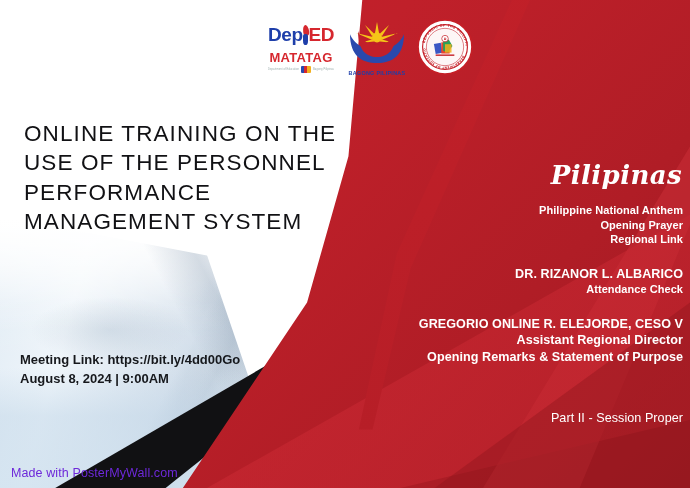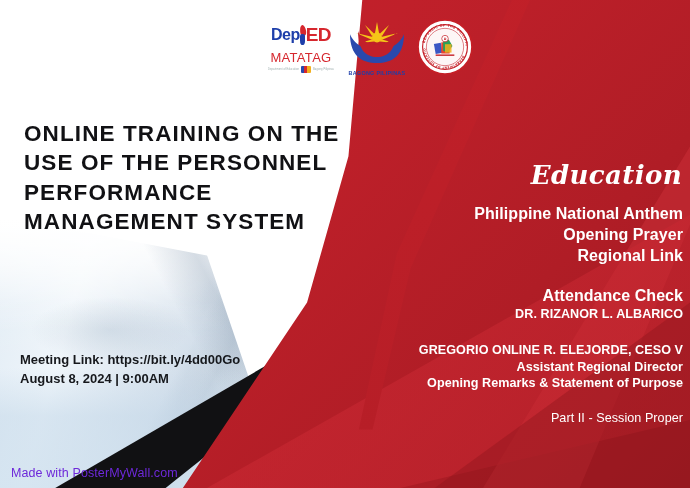--- a/index.html
+++ b/index.html
@@ -86,36 +86,36 @@
   
   .logo-row{
     position:absolute;left:265px;top:11px;width:212px;height:72px;
     display:flex;align-items:center;gap:7px;
   }
   .logo-box{position:relative;}
 
   
   .deped{width:72px;height:62px;display:flex;flex-direction:column;align-items:center;justify-content:center;}
   .deped-top{display:flex;align-items:center;justify-content:center;height:26px;}
-  .deped-dep{font-weight:bold;font-size:16px;color:#1e3faa;letter-spacing:-.5px;line-height:1;}
+  .deped-dep{font-weight:bold;font-size:19px;color:#1e3faa;letter-spacing:-.5px;line-height:1;}
   .deped-ed{font-weight:bold;font-size:19px;color:#d6272e;letter-spacing:-.5px;line-height:1;}
   .deped-flame{
     width:8px;height:20px;margin:0 -1px;position:relative;
   }
   .deped-flame i{
     position:absolute;left:1px;top:0;width:6px;height:11px;background:#d6272e;
     border-radius:50% 50% 50% 50% / 60% 60% 40% 40%;
     transform:rotate(-8deg);
   }
   .deped-flame b{
     position:absolute;left:1.5px;top:9px;width:5px;height:11px;background:#1e3faa;
     border-radius:2px 2px 40% 40%;
   }
   .deped-matatag{
-    font-weight:normal;font-size:13px;color:#d6272e;letter-spacing:.3px;line-height:1;margin-top:3px;
+    font-weight:bold;font-size:13px;color:#d6272e;letter-spacing:.3px;line-height:1;margin-top:3px;
   }
   .deped-sub{
     display:flex;align-items:center;gap:2px;margin-top:2px;
   }
   .deped-sub span{font-size:2.6px;color:#9aa;letter-spacing:.1px;}
   .deped-sub .mini{
     width:10px;height:7px;border-radius:1px;
     background:linear-gradient(90deg,#2a49ad 0 30%,#d6272e 30% 62%,#f2b01e 62% 100%);
   }
 
@@ -127,21 +127,21 @@
     position:absolute;left:0;bottom:2px;width:100%;text-align:center;
     font-size:5.4px;font-weight:bold;color:#1e3faa;letter-spacing:.3px;
   }
 
   
   .seal{width:56px;height:56px;position:relative;}
 
   
   .headline{
     position:absolute;left:24px;top:119px;width:360px;
-    font-size:22.5px;font-weight:bold;line-height:1.30;
+    font-size:22.5px;font-weight:normal;line-height:1.30;
     letter-spacing:1.1px;color:#111114;
     text-transform:uppercase;
   }
 
   
   .meeting{
     position:absolute;left:20px;top:351px;width:330px;
     font-size:13px;font-weight:bold;line-height:1.45;color:#16181c;
   }
 
@@ -149,21 +149,21 @@
   .prog-title{
     position:absolute;right:8px;top:160px;width:300px;text-align:right;
     font-family:"DejaVu Serif",serif;
     font-style:italic;font-weight:bold;
     font-size:26px;color:#ffffff;letter-spacing:.4px;
   }
   .prog-body{
     position:absolute;right:7px;top:203px;width:350px;text-align:right;color:#ffffff;
   }
   .prog-group{margin-bottom:19px;}
-  .prog-line{font-size:16px;font-weight:bold;line-height:1.32;letter-spacing:.05px;}
+  .prog-line{font-size:11px;font-weight:bold;line-height:1.32;letter-spacing:.05px;}
   .prog-line.sm{font-size:12.6px;}
   .prog-part{
     position:absolute;right:7px;top:411px;width:350px;text-align:right;
     color:#ffffff;font-size:12.6px;font-weight:normal;letter-spacing:.05px;
   }
 
   
   .watermark{
     position:absolute;left:11px;bottom:8px;
     font-size:12.5px;color:#6d28d9;letter-spacing:.1px;
@@ -255,31 +255,31 @@
 
   </div>
 
   <div class="headline">ONLINE TRAINING ON THE USE OF THE PERSONNEL PERFORMANCE MANAGEMENT SYSTEM</div>
 
   <div class="meeting">
     <div>Meeting Link: https://bit.ly/4dd00Go</div>
     <div>August 8, 2024 |  9:00AM</div>
   </div>
 
-  <div class="prog-title">Education</div>
+  <div class="prog-title">Pilipinas</div>
 
   <div class="prog-body">
     <div class="prog-group">
       <div class="prog-line">Philippine National Anthem</div>
       <div class="prog-line">Opening Prayer</div>
       <div class="prog-line">Regional Link</div>
     </div>
     <div class="prog-group">
+      <div class="prog-line sm">DR. RIZANOR L. ALBARICO</div>
       <div class="prog-line">Attendance Check</div>
-      <div class="prog-line sm">DR. RIZANOR L. ALBARICO</div>
     </div>
     <div class="prog-group">
       <div class="prog-line sm">GREGORIO ONLINE R. ELEJORDE, CESO V</div>
       <div class="prog-line sm">Assistant Regional Director</div>
       <div class="prog-line sm">Opening Remarks &amp; Statement of Purpose</div>
     </div>
   </div>
 
   <div class="prog-part">Part II - Session Proper</div>
 

